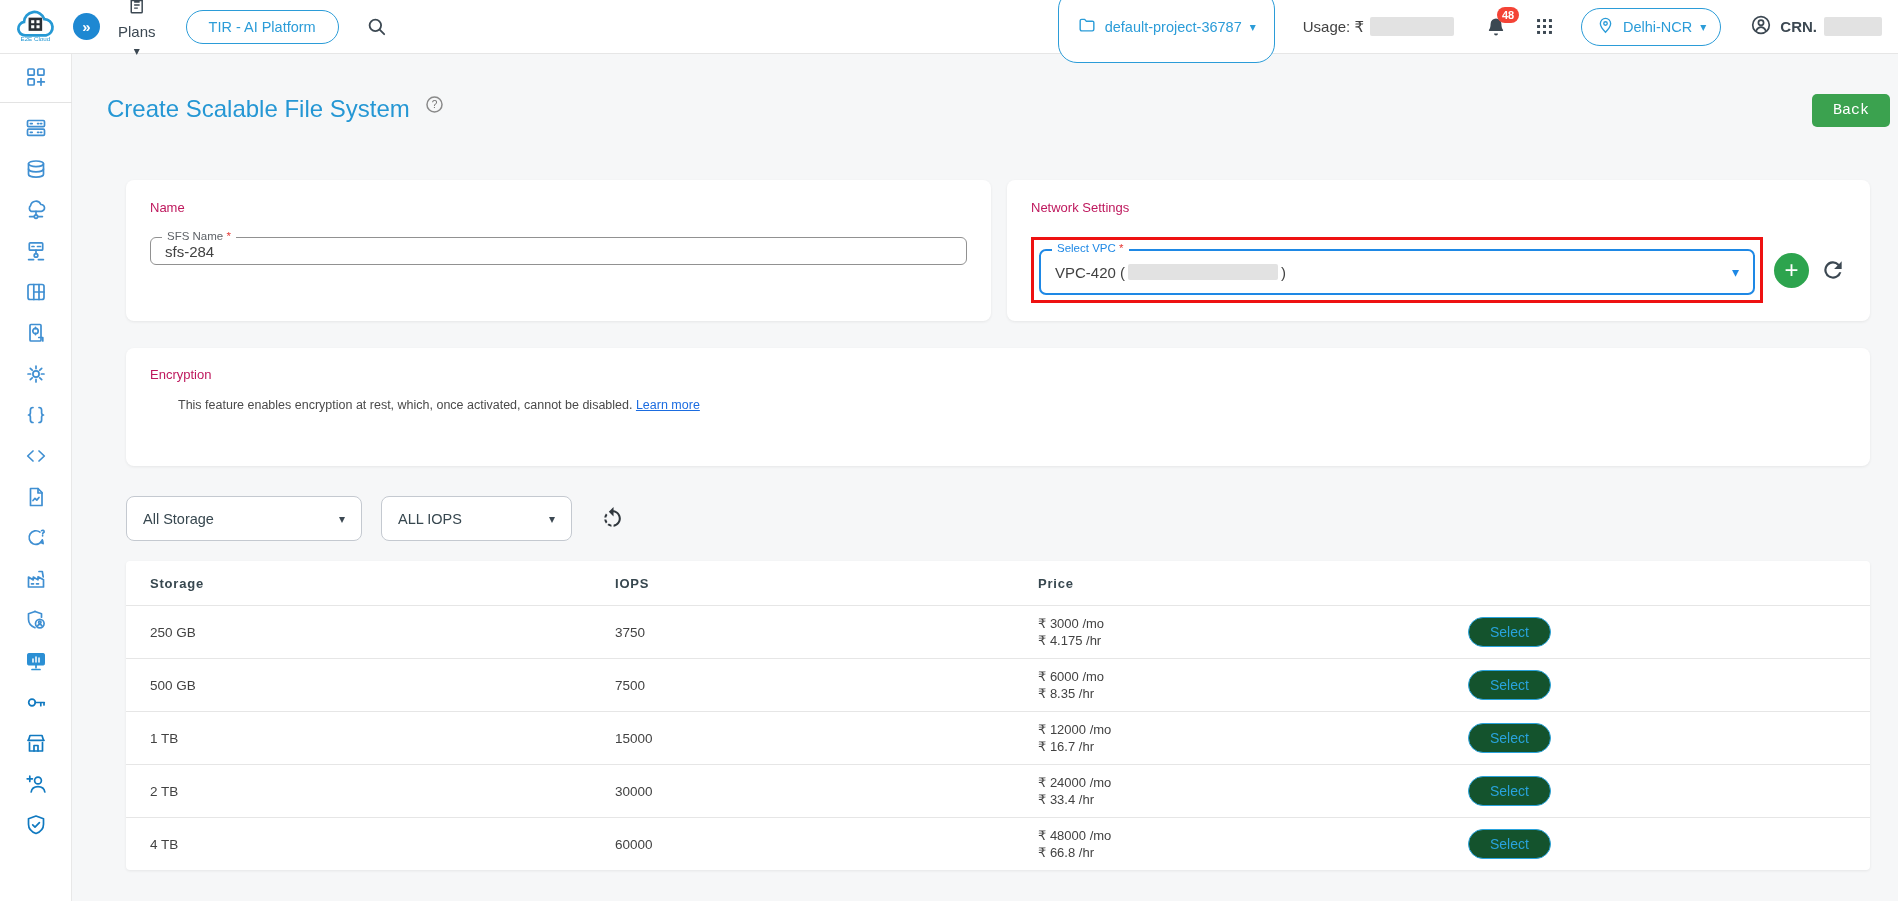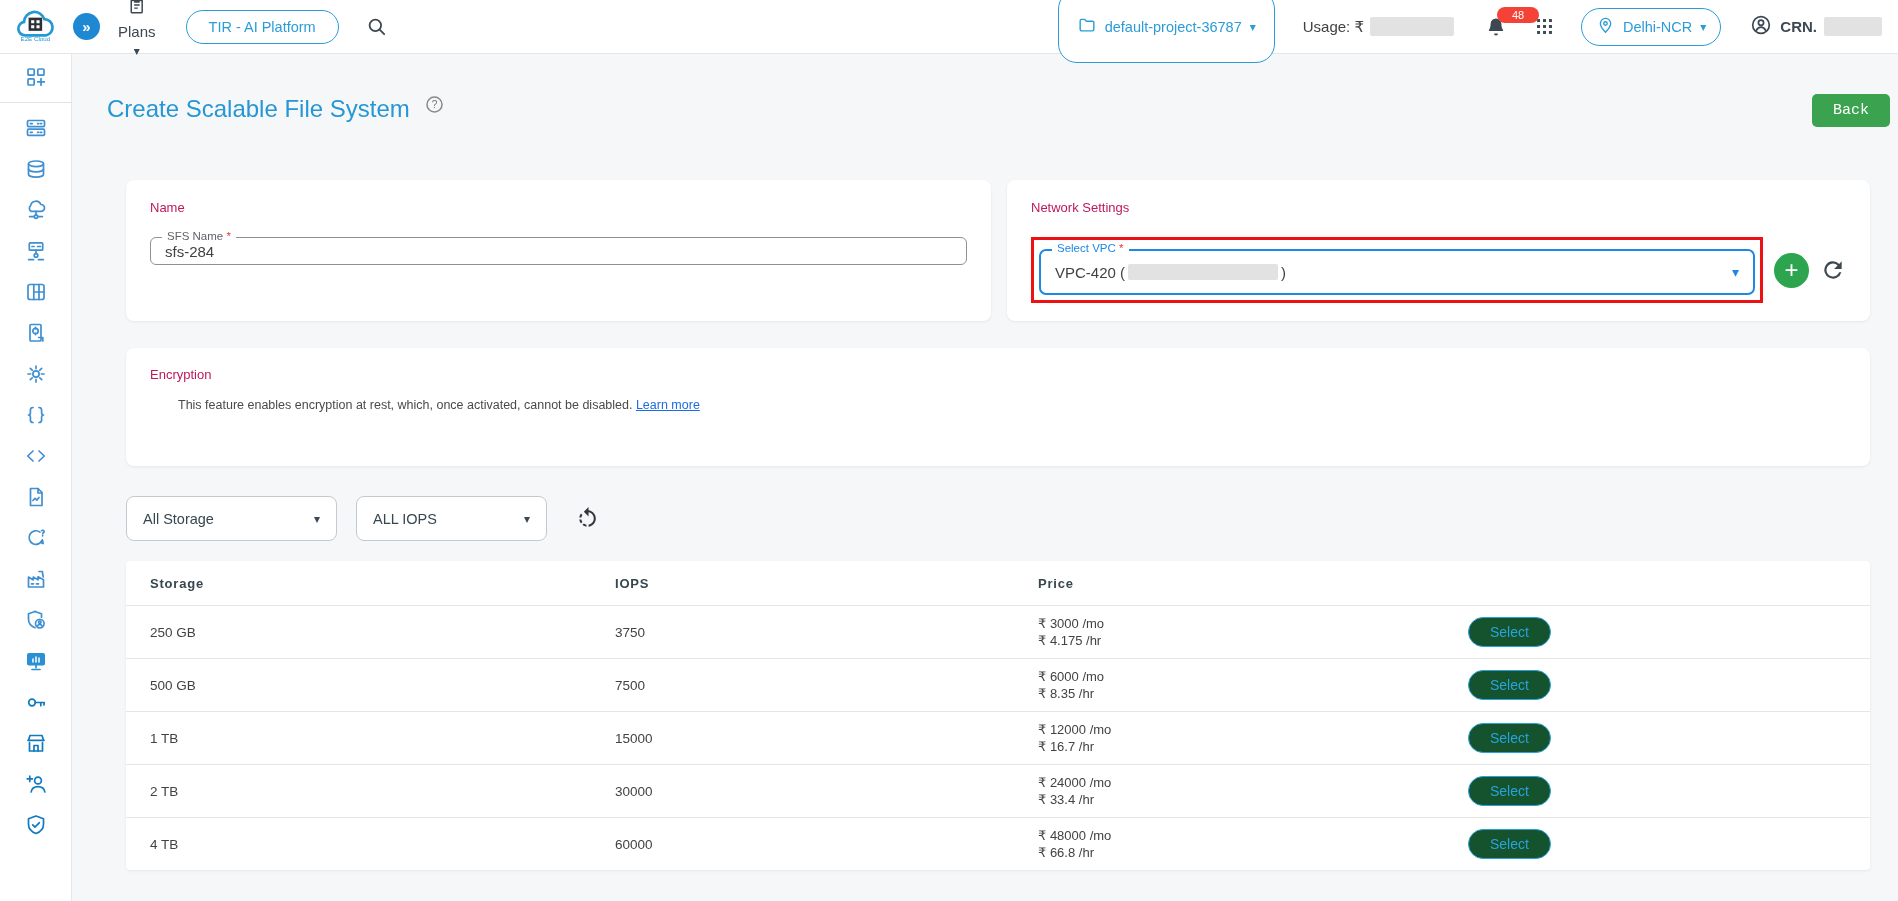--- a/index.html
+++ b/index.html
@@ -16,21 +16,21 @@
   .caret { font-size:12px; color:#3c4852; }
   .pill { display:flex; align-items:center; gap:8px; border:1.4px solid #2b9cd8; color:#2b9cd8;
     border-radius:19px; padding:24px 18px; font-size:14.5px; background:#fff; cursor:pointer; white-space:nowrap; }
   .tir-pill { margin-left:30px; padding:8px 22px; }
   .search-wrap { margin-left:26px; cursor:pointer; display:flex; }
   .tb-spacer { flex:1; }
   .usage { display:flex; align-items:center; gap:6px; margin-left:28px; font-size:15px; color:#424242; }
   .redact { display:inline-block; background:#e2e2e2; border-radius:2px; }
   .bell-wrap { position:relative; margin-left:30px; cursor:pointer; display:flex; }
   .badge { position:absolute; top:-8px; left:13px; background:#f44336; color:#fff; font-size:11px;
-    border-radius:9px; padding:2px 15px; font-weight:normal; }
+    border-radius:9px; padding:2px 5px; font-weight:bold; }
   .grid-wrap { margin-left:26px; cursor:pointer; display:flex; }
   .region-pill { margin-left:26px; padding:7px 14px; }
   .account { display:flex; align-items:center; gap:7px; margin-left:28px; font-size:15px; font-weight:600; color:#3c4852; }
 
   
   .sidebar { position:fixed; top:54px; left:0; width:72px; bottom:0; background:#fff;
     border-right:1px solid #e8e8e8; display:flex; flex-direction:column; align-items:center; padding-top:11px; }
   .s-item { width:24px; height:24px; margin-bottom:17px; cursor:pointer; display:flex; align-items:center; justify-content:center; }
   .s-div { width:72px; height:1px; background:#e3e3e3; margin:-4px 0 13px 0; }
   .sic { stroke:#3f8fd2; fill:none; stroke-width:1.7; stroke-linecap:round; stroke-linejoin:round; }
@@ -75,21 +75,21 @@
   .checkbox { width:18px; height:18px; border:2px solid #6f6f6f; border-radius:2px; background:#fff; cursor:pointer; flex:none; }
   .enc-label { font-size:14.5px; color:#37474f; }
   .opt-badge { background:#17a2b8; color:#fff; font-size:11px; font-weight:bold; border-radius:10px;
     padding:3px 9px; margin-left:2px; }
   .enc-desc { font-size:12.5px; color:#4a4a4a; margin:7px 0 0 28px; }
   .enc-desc a { color:#1b6ce0; cursor:pointer; text-decoration:underline; }
 
   .filters-row { display:flex; align-items:center; margin:30px 0 0 19px; gap:19px; }
   .filter-box { background:#fff; border:1px solid #c4c9d0; border-radius:8px; height:45px;
     display:flex; align-items:center; padding:0 16px; font-size:14.5px; color:#37474f; cursor:pointer; }
-  .filter-storage { width:211px; } .filter-iops { width:191px; }
+  .filter-storage { width:236px; } .filter-iops { width:191px; }
   .filter-box .caret { margin-left:auto; }
   .reset-btn { background:none; border:none; cursor:pointer; margin-left:9px; display:flex; }
 
   .table-card { margin:20px 0 9px 19px; border-radius:4px; overflow:hidden; }
   .t-row { display:grid; grid-template-columns:465px 423px 430px 1fr; align-items:center; padding-left:24px; }
   .t-head { height:44px; font-size:13px; font-weight:bold; letter-spacing:.8px; color:#37474f; }
   .t-body .t-row { height:53px; border-top:1px solid #e6e6e6; font-size:13.5px; color:#424242; }
   .price-cell { line-height:17px; font-size:13px; }
   .select-btn { justify-self:start; border:1.4px solid #29a3dd; color:#29a3dd; background:#14532d;
     border-radius:17px; font-size:14px; padding:6px 21px; cursor:pointer; }

